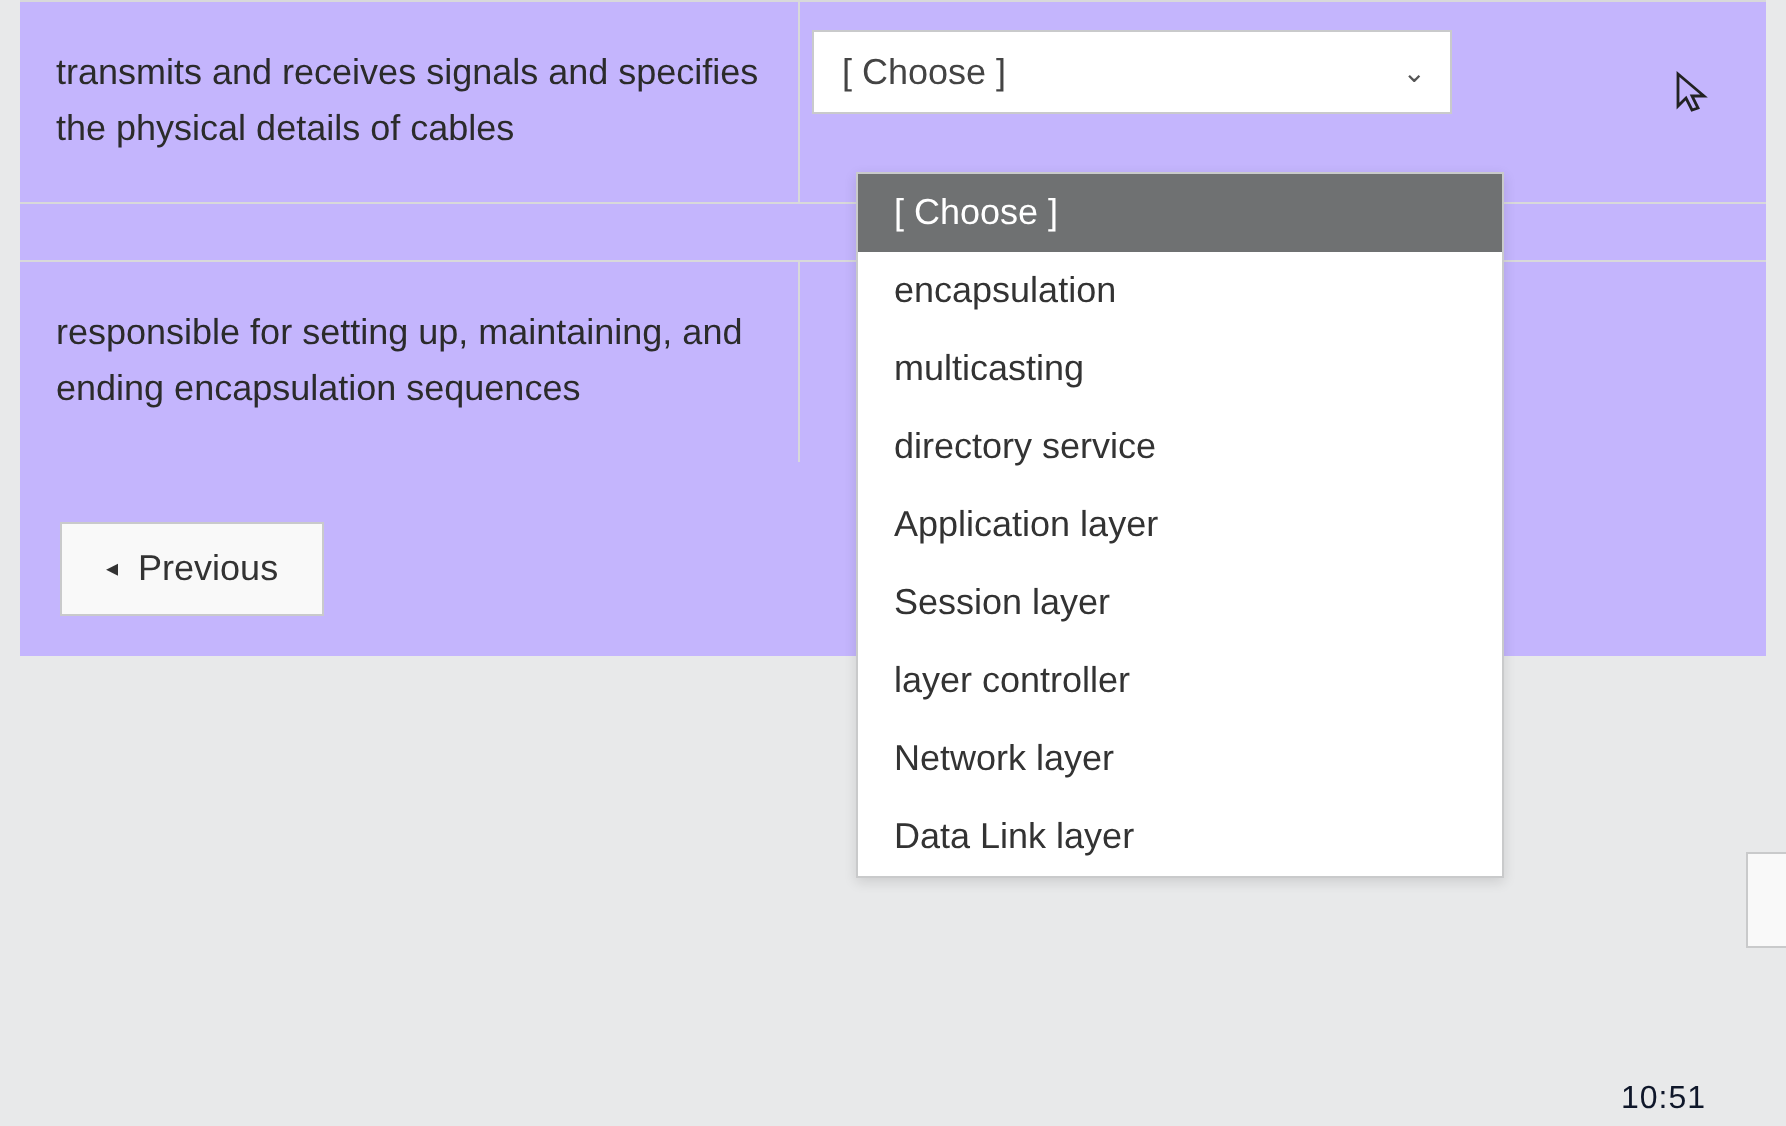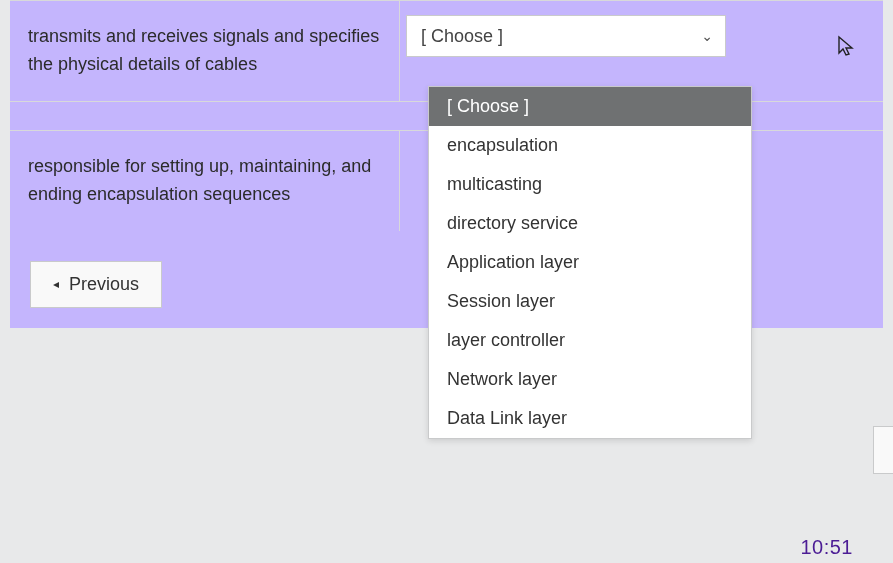--- a/index.html
+++ b/index.html
@@ -106,22 +106,22 @@
       font-size: 18px;
       color: #333;
     }
     .prev-btn .tri {
       font-size: 12px;
     }
     .footer-frag {
       position: absolute;
       right: 40px;
       bottom: 4px;
-      font-size: 20px;
-      color: #4c1d95;
+      font-size: 16px;
+      color: #0f172a;
       letter-spacing: 0.5px;
     }
     .next-stub {
       position: absolute;
       right: 0;
       top: 426px;
       width: 20px;
       height: 48px;
       background: #f9f9f9;
       border: 1px solid #c9cacb;

